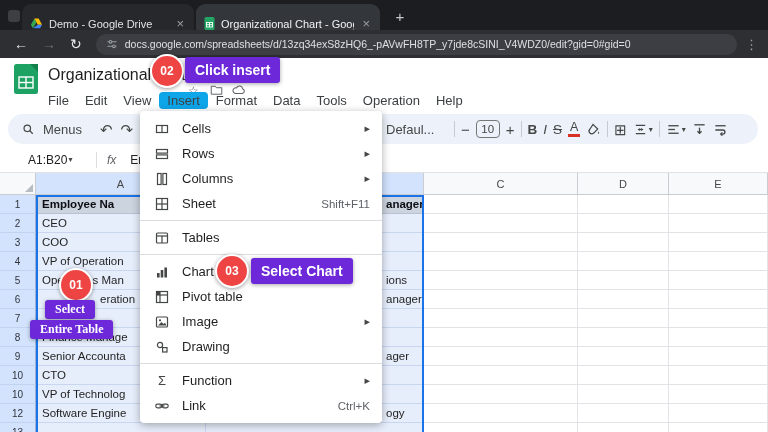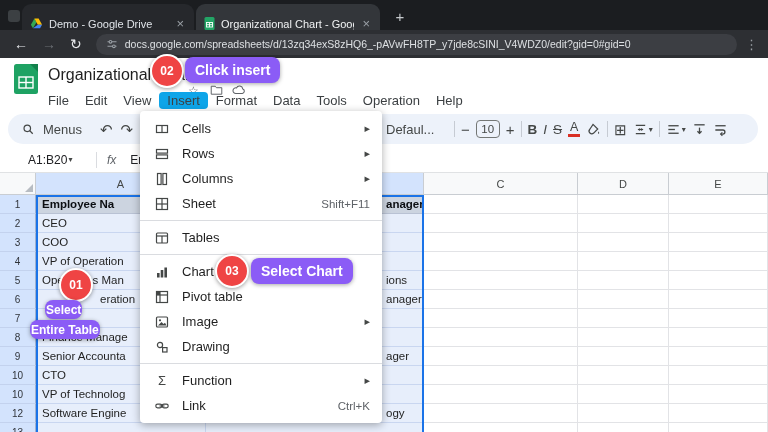--- a/index.html
+++ b/index.html
@@ -80,23 +80,23 @@
   .dropdown { position:absolute; left:140px; top:111px; width:242px; background:#fff; border-radius:4px; box-shadow:0 2px 8px rgba(0,0,0,.32); z-index:40; padding:5px 0; }
   .mi { height:25px; display:flex; align-items:center; padding:0 12px 0 14px; font-size:13px; color:#1f1f1f; }
   .mico { width:16px; height:16px; margin-right:12px; display:flex; align-items:center; justify-content:center; color:#444746; font-size:13px; }
   .mlabel { flex:1; }
   .mshort { font-size:11.5px; color:#5f6368; }
   .msub { color:#444746; font-size:11px; }
   .mdiv { height:1px; background:#dadce0; margin:4px 0; }
 
   
   .co-circle { position:absolute; width:34px; height:34px; border-radius:50%; background:#ef4444; border:2px solid #fff; box-shadow:0 1px 4px rgba(0,0,0,.4); color:#fff; font-weight:bold; font-size:12px; display:flex; align-items:center; justify-content:center; z-index:60; }
-  .co-label { position:absolute; background:#8b5cf6; color:#fff; font-weight:bold; border-radius:8px; box-shadow:0 1px 4px rgba(0,0,0,.35); display:flex; align-items:center; z-index:60; white-space:nowrap; }
+  .co-label { position:absolute; background:#6d28d9; color:#fff; font-weight:bold; border-radius:3px; box-shadow:0 1px 4px rgba(0,0,0,.35); display:flex; align-items:center; z-index:60; white-space:nowrap; }
   .co-big { height:26px; font-size:14px; padding:0 10px; }
-  .co-sm { height:19px; font-size:12px; padding:0 1px; }
+  .co-sm { height:19px; font-size:12px; padding:0 10px;font-family:Liberation Serif, serif; }
   .c02 { left:150px; top:54px; }
   .l02 { left:185px; top:57px; }
   .c03 { left:215px; top:254px; }
   .l03 { left:251px; top:258px; }
   .c01 { left:59px; top:268px; }
   .l01a { left:45px; top:300px; }
   .l01b { left:30px; top:320px; }
 </style>
 </head>
 <body>

